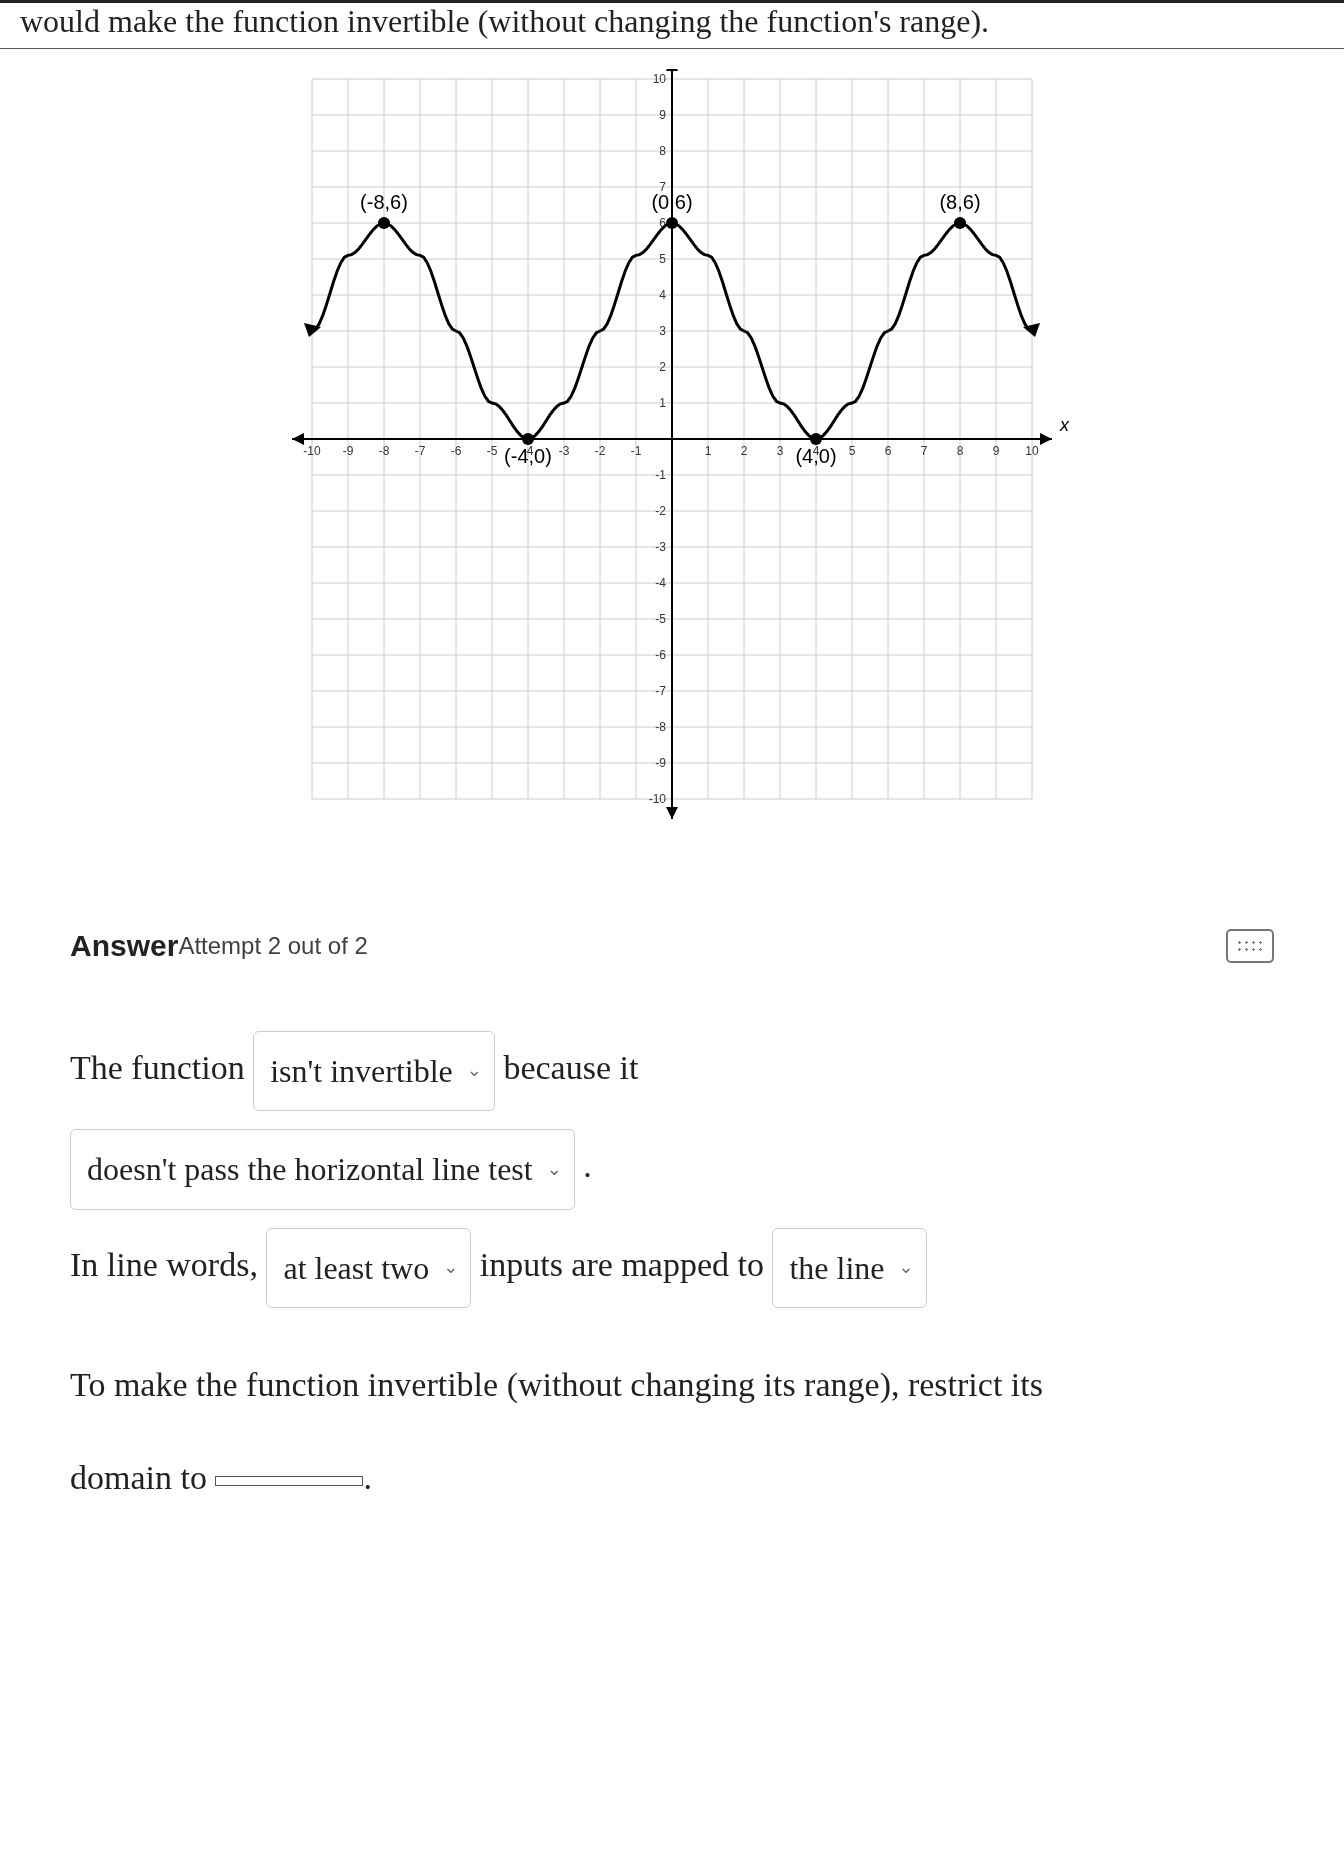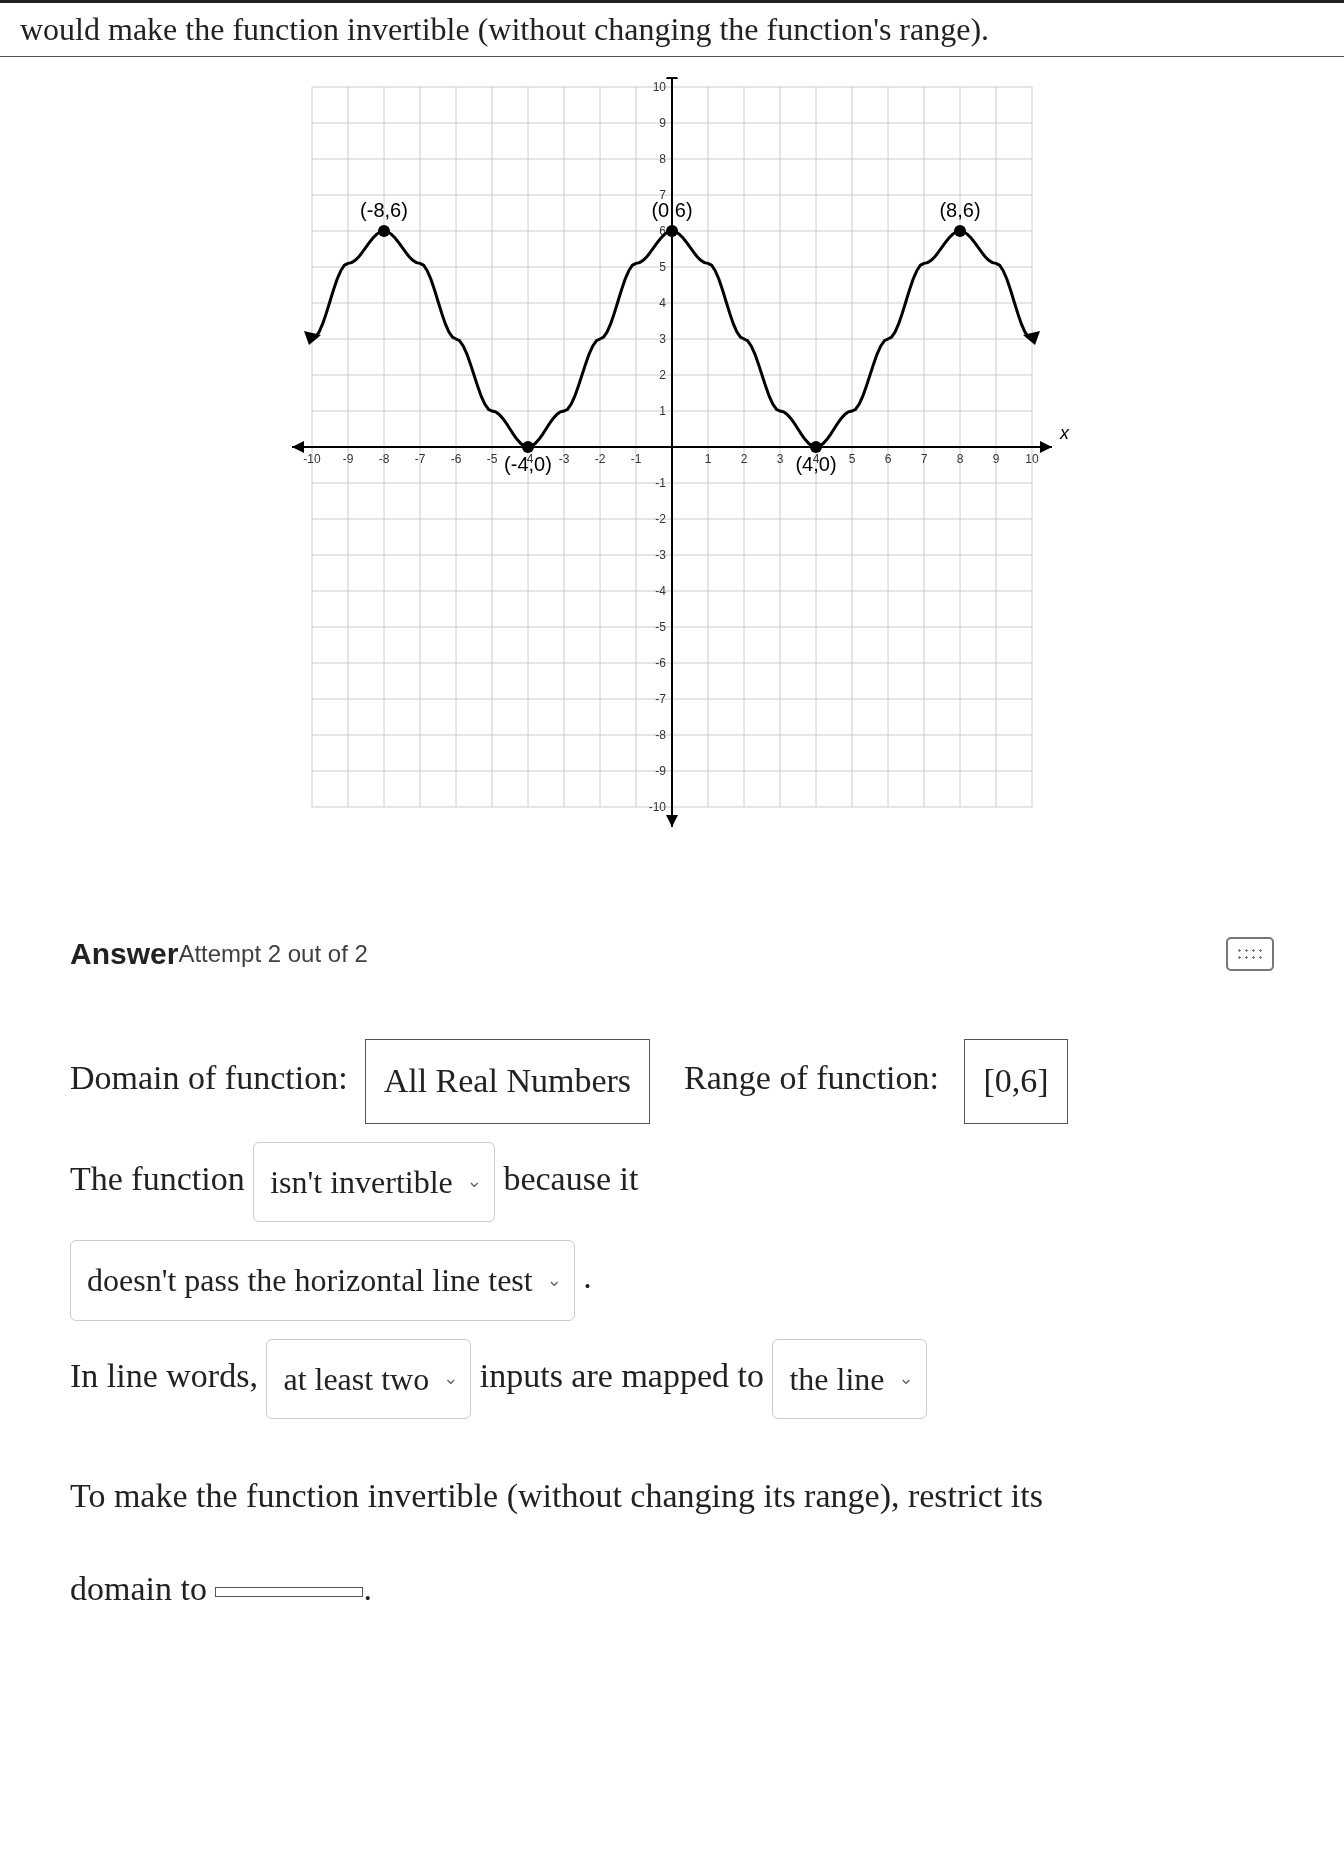--- a/index.html
+++ b/index.html
@@ -6,21 +6,21 @@
     margin: 0;
     padding: 0;
     font-family: Georgia, 'Times New Roman', serif;
     background: #fff;
     color: #222;
     width: 1344px;
   }
   .header-bar {
     border-top: 3px solid #222;
     border-bottom: 1px solid #555;
-    padding: 8px 20px 8px 20px;
+    padding: 0 20px 8px 20px;
     font-size: 32px;
   }
   .chart-wrap {
     display: flex;
     justify-content: center;
     padding: 20px 0 30px 0;
   }
   .answer-row {
     display: flex;
     align-items: center;
@@ -208,27 +208,20 @@
 </div>
 
 <div class="answer-row">
   <span class="answer-label">Answer</span>
   <span class="attempt">Attempt 2 out of 2</span>
   <span class="keyboard-icon"></span>
 </div>
 
 <div class="body-text">
 
-  <div class="line">
-    <span>Domain of function:</span>&nbsp;
-    <span class="box-input">All Real Numbers</span>
-    &nbsp;&nbsp;
-    <span>Range of function:</span>&nbsp;&nbsp;
-    <span class="box-input">[0,6]</span>
-  </div>
 
   <div class="line">
     <span>The function</span>
     <span class="select-box">
       <span>isn't invertible</span>
       <span class="chevron">⌄</span>
     </span>
     <span>because it</span>
   </div>
 

